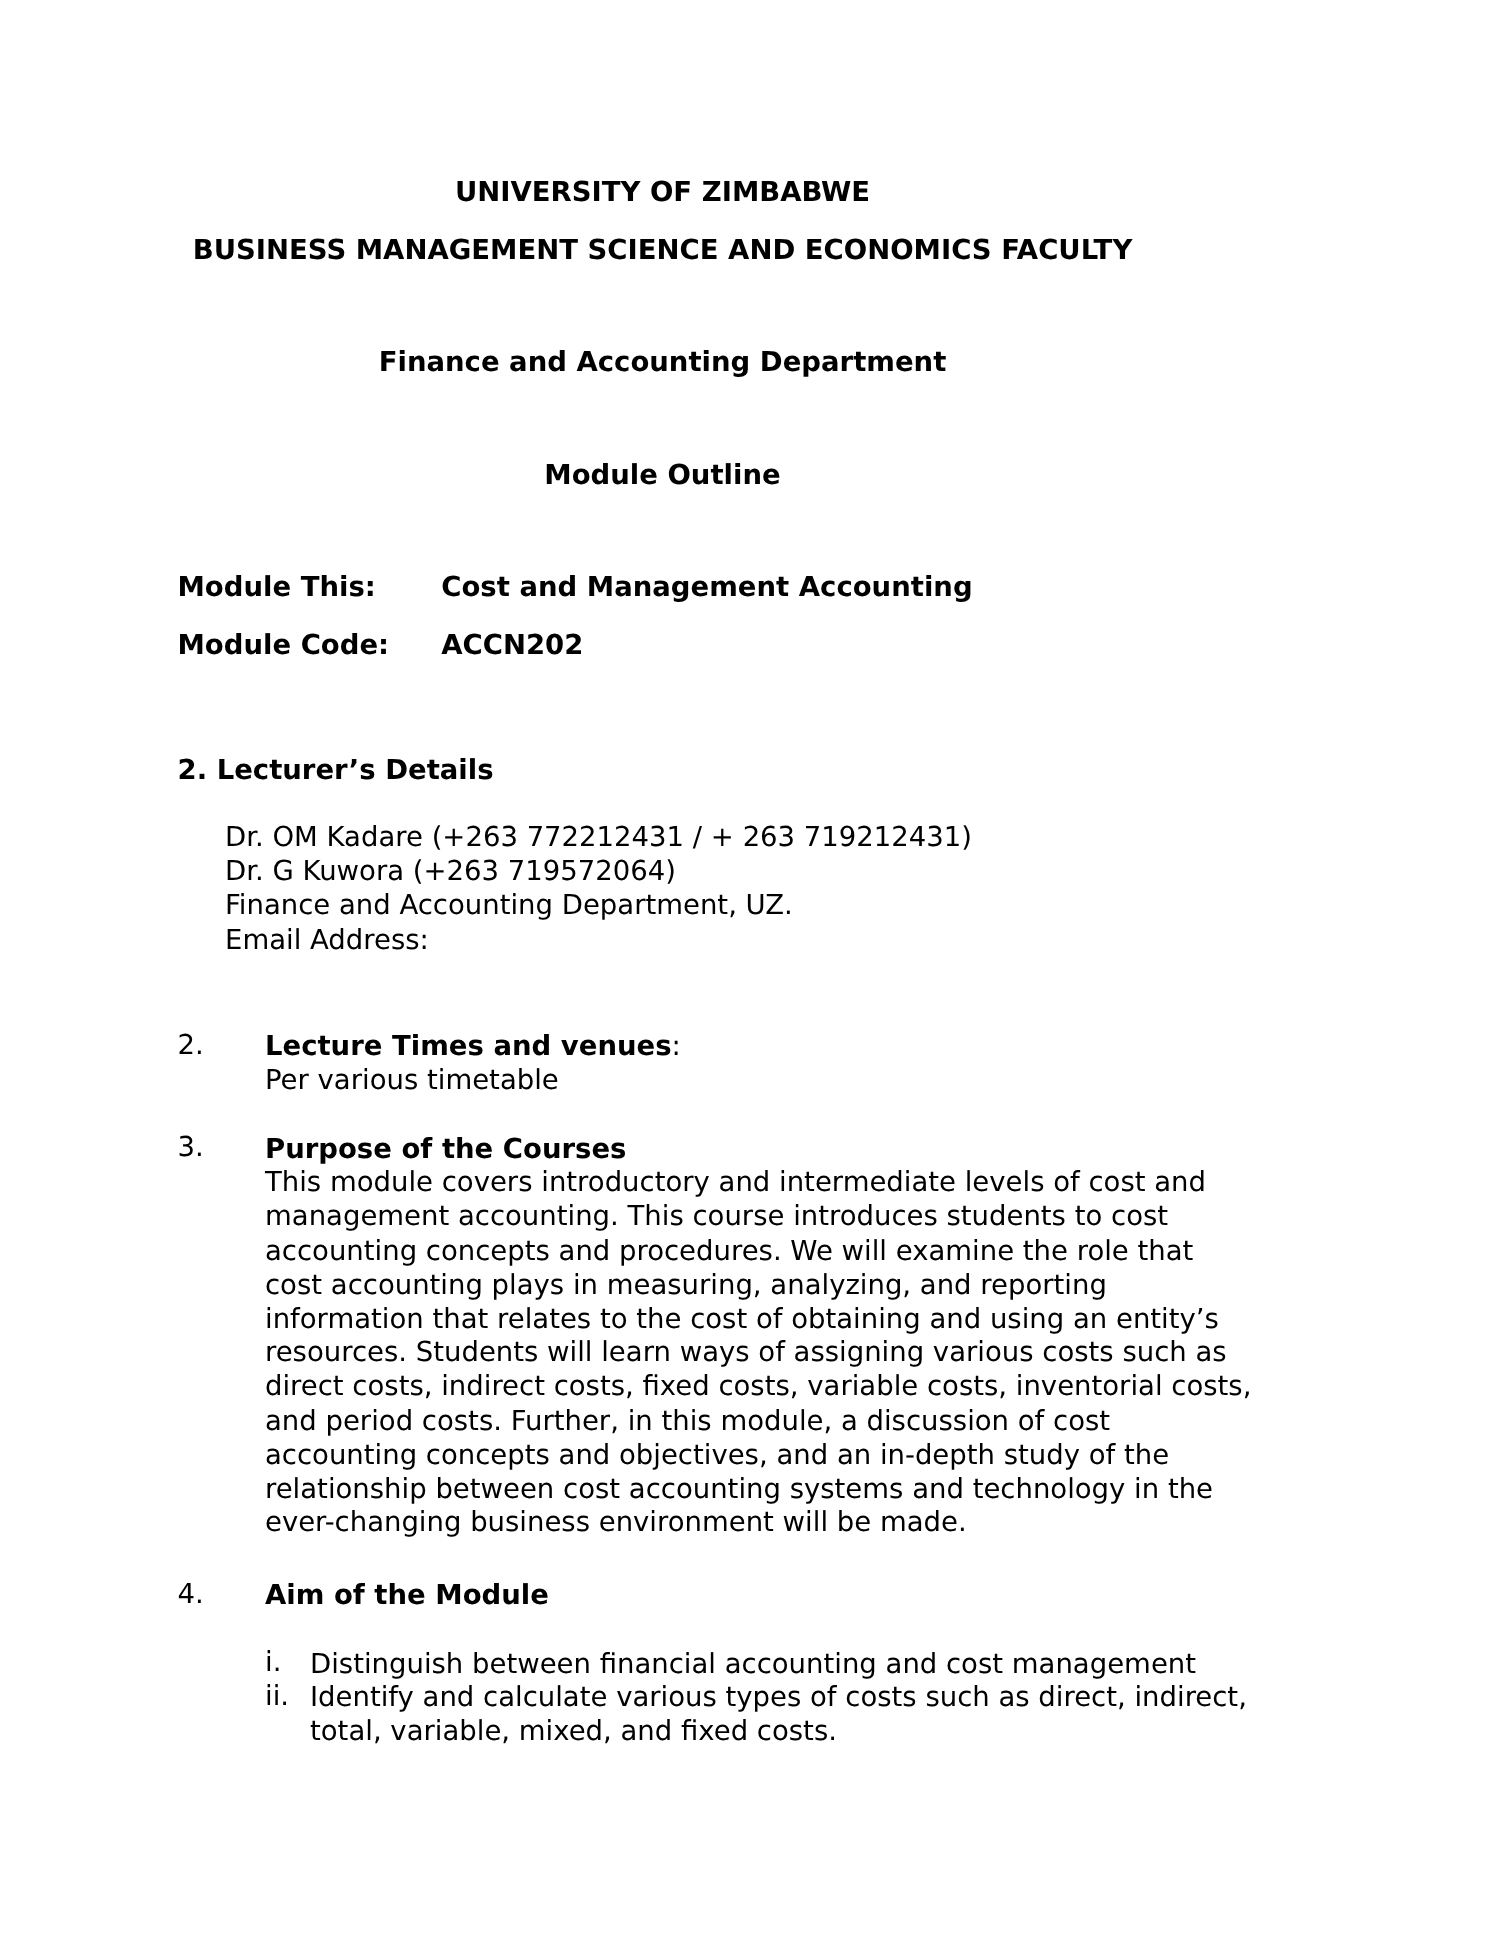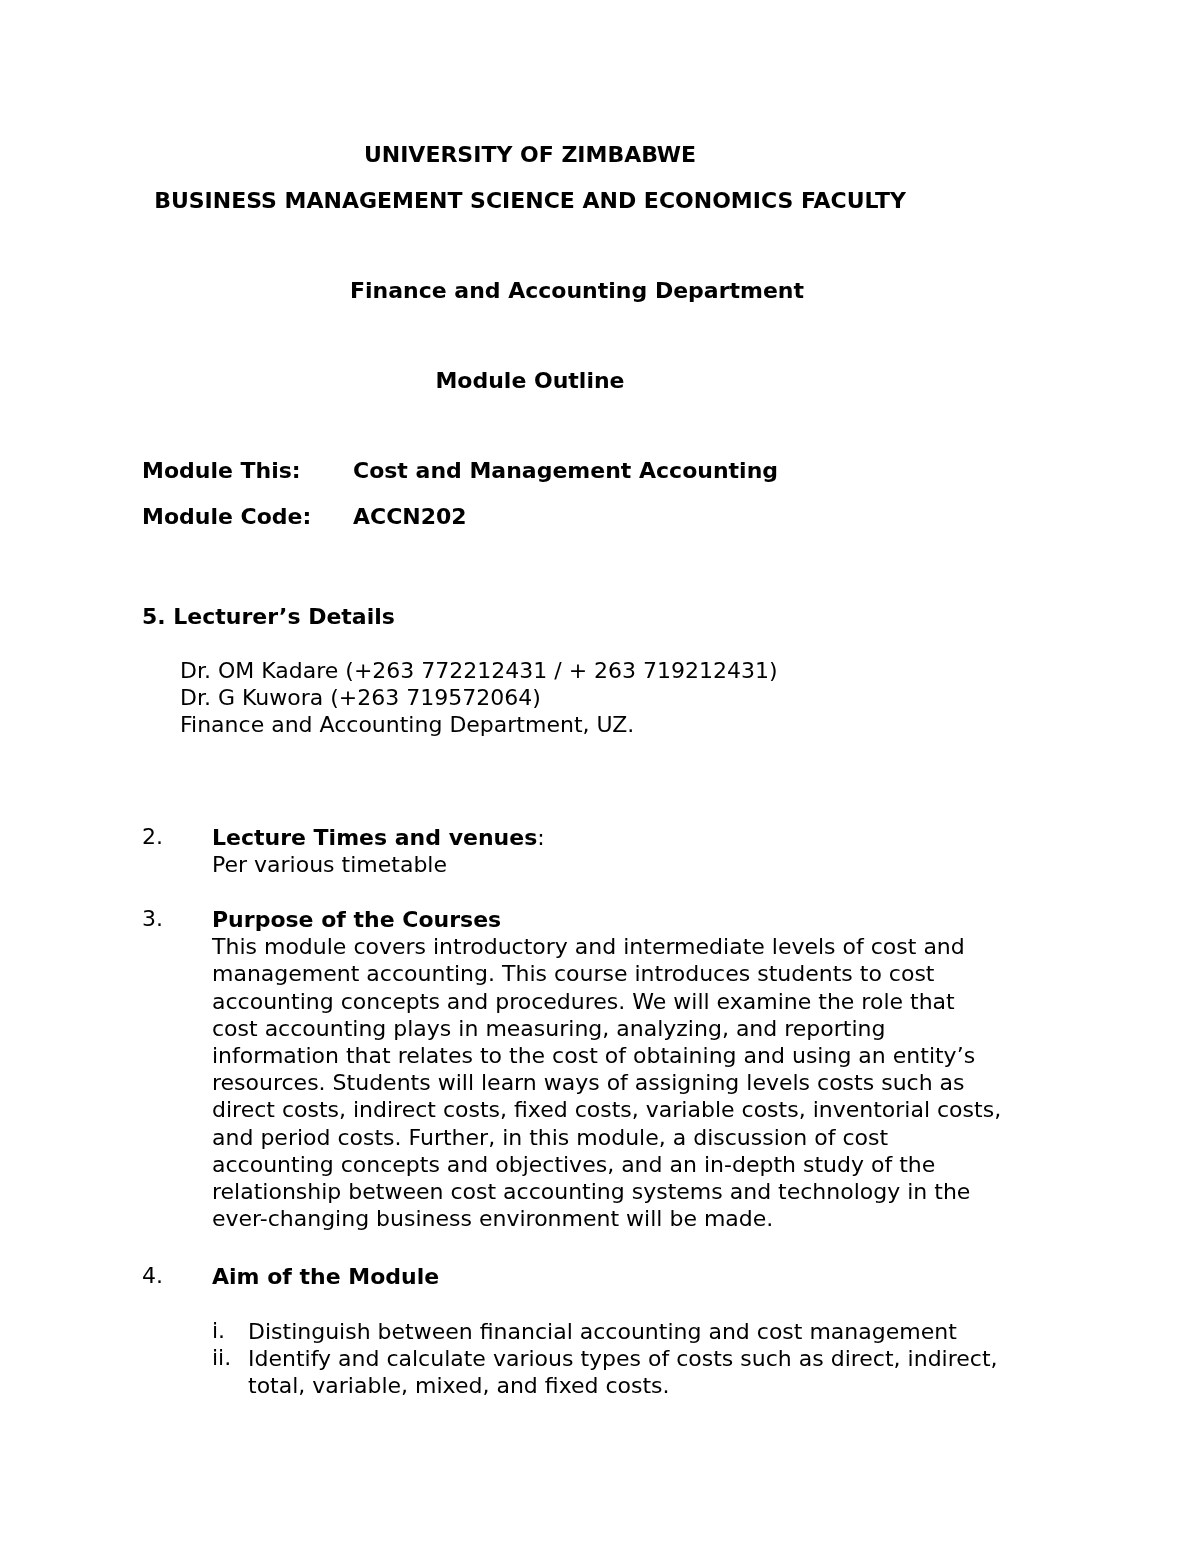--- a/index.html
+++ b/index.html
@@ -10,50 +10,51 @@
   .b { font-weight: bold; }
   .line { display: block; height: 27.2px; line-height: 27.2px; }
   .num { position: absolute; left: 142px; }
   .body-text { position: absolute; left: 212px; }
 </style>
 </head>
 <body>
 
 <div class="abs center b" style="top:142px;">UNIVERSITY OF ZIMBABWE</div>
 <div class="abs center b" style="top:188px;">BUSINESS MANAGEMENT SCIENCE AND ECONOMICS FACULTY</div>
-<div class="abs center b" style="top:278px;margin-left:47px;">Finance and Accounting Department</div>
+<div class="abs center b" style="top:278px;">Finance and Accounting Department</div>
 <div class="abs center b" style="top:368px;">Module Outline</div>
 
 <div class="abs b" style="top:458px; left:142px;">Module This:</div>
 <div class="abs b" style="top:458px; left:353px;">Cost and Management Accounting</div>
 <div class="abs b" style="top:504px; left:142px;">Module Code:</div>
 <div class="abs b" style="top:504px; left:353px;">ACCN202</div>
 
-<div class="abs b" style="top:604px; left:142px;">5. Lecturer’s Details</div>
+<div class="abs b" style="top:604px; left:142px;">2. Lecturer’s Details</div>
 <div class="abs" style="top:657px; left:180px;">
   <span class="line">Dr. OM Kadare (+263 772212431 / + 263 719212431)</span>
   <span class="line">Dr. G Kuwora (+263 719572064)</span>
   <span class="line">Finance and Accounting Department, UZ.</span>
+  <span class="line">Email Address:</span>
 </div>
 
 <div class="abs num" style="top:824px;">2.</div>
 <div class="abs body-text" style="top:824px;">
   <span class="line"><span class="b">Lecture Times and venues</span><span>:</span></span>
   <span class="line">Per various timetable</span>
 </div>
 
 <div class="abs num" style="top:906px;">3.</div>
 <div class="abs body-text" style="top:906px;">
   <span class="line b">Purpose of the Courses</span>
   <span class="line">This module covers introductory and intermediate levels of cost and</span>
   <span class="line">management accounting. This course introduces students to cost</span>
   <span class="line">accounting concepts and procedures. We will examine the role that</span>
   <span class="line">cost accounting plays in measuring, analyzing, and reporting</span>
   <span class="line">information that relates to the cost of obtaining and using an entity’s</span>
-  <span class="line">resources. Students will learn ways of assigning levels costs such as</span>
+  <span class="line">resources. Students will learn ways of assigning various costs such as</span>
   <span class="line">direct costs, indirect costs, fixed costs, variable costs, inventorial costs,</span>
   <span class="line">and period costs. Further, in this module, a discussion of cost</span>
   <span class="line">accounting concepts and objectives, and an in-depth study of the</span>
   <span class="line">relationship between cost accounting systems and technology in the</span>
   <span class="line">ever-changing business environment will be made.</span>
 </div>
 
 <div class="abs num" style="top:1263px;">4.</div>
 <div class="abs body-text" style="top:1263px;">
   <span class="line b">Aim of the Module</span>

